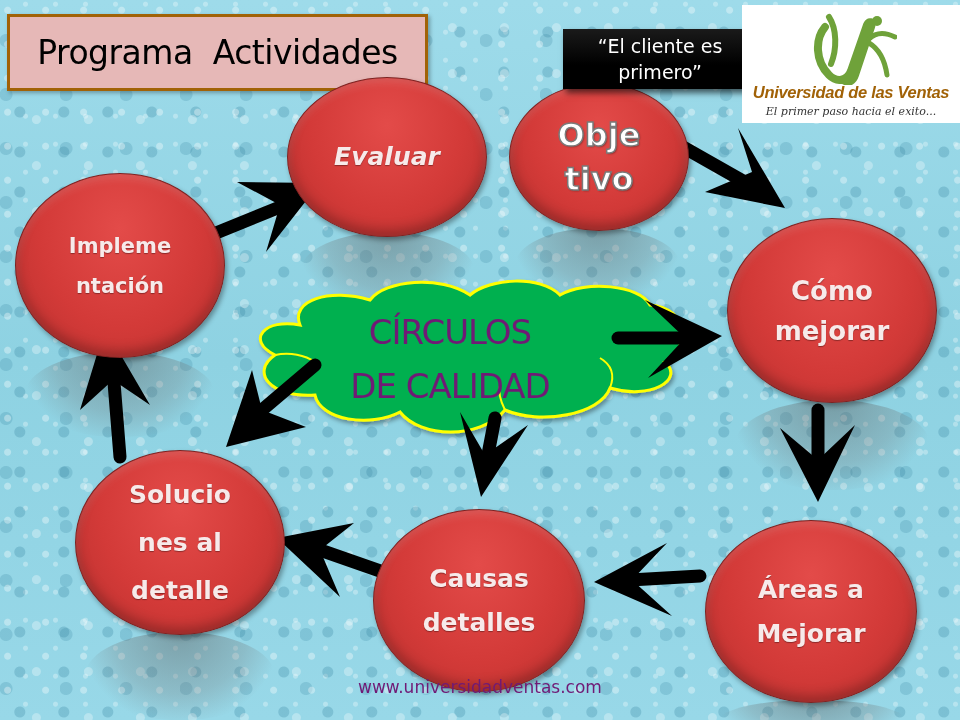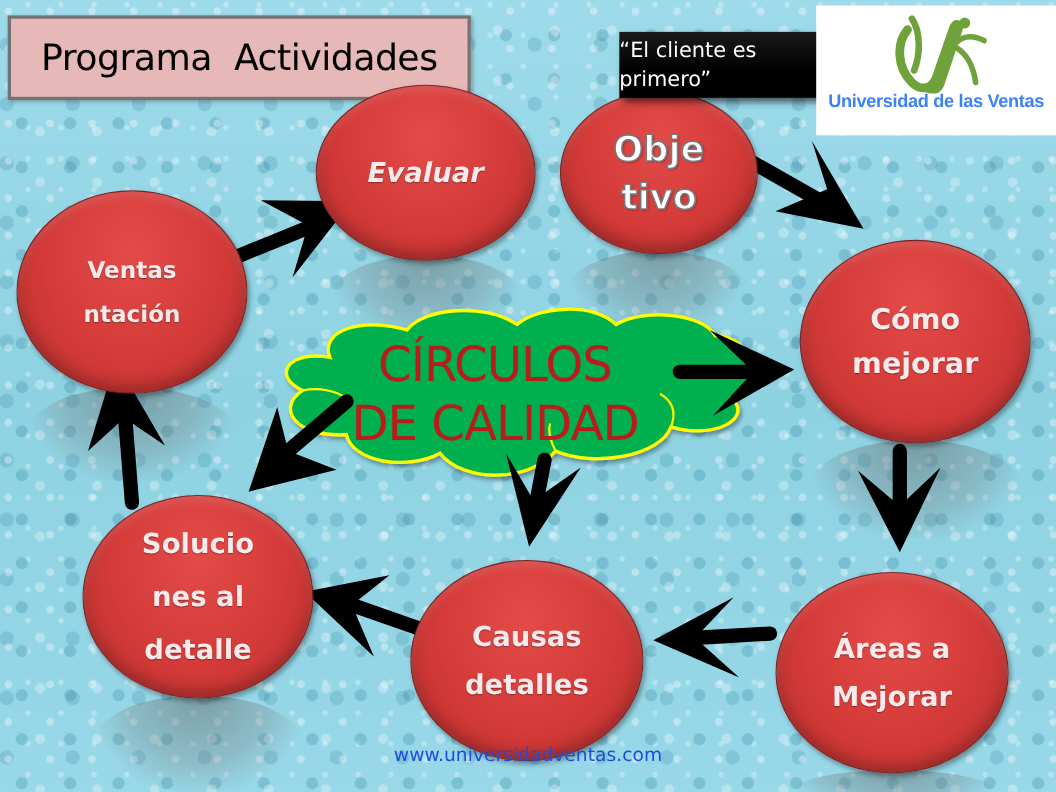--- a/index.html
+++ b/index.html
@@ -12,43 +12,43 @@
         radial-gradient(circle at 20% 30%, rgba(255,255,255,0.35) 0 3px, transparent 4px),
         radial-gradient(circle at 70% 60%, rgba(255,255,255,0.3) 0 4px, transparent 5px),
         radial-gradient(circle at 45% 80%, rgba(40,120,150,0.25) 0 5px, transparent 6px),
         radial-gradient(circle at 85% 15%, rgba(255,255,255,0.3) 0 2px, transparent 3px),
         radial-gradient(circle at 10% 75%, rgba(40,120,150,0.2) 0 6px, transparent 7px),
         linear-gradient(180deg, #9edbea 0%, #8ed2e2 50%, #98d8e8 100%);
       background-size: 38px 34px, 52px 46px, 44px 40px, 30px 28px, 60px 54px, 100% 100%;
     }
     .title-box {
       position: absolute; left: 7px; top: 14px; width: 421px; height: 77px;
-      background: #e6b8b7; border: 3px solid #737373;
+      background: #e6b8b7; border: 3px solid #a16207;
       box-shadow: 2px 2px 4px rgba(0,0,0,0.3);
       display: flex; align-items: center; justify-content: center;
     }
     .title-box span {
       font-family: "DejaVu Sans", sans-serif; font-size: 33px; color: #000;
       letter-spacing: -0.5px; white-space: pre;
     }
     .quote-box {
       position: absolute; left: 563px; top: 29px; width: 194px; height: 60px;
       background: linear-gradient(180deg, #1a1a1a 0%, #000 60%);
       box-shadow: 3px 4px 6px rgba(0,0,0,0.6);
-      color: #fff; text-align: left; font-size: 19px; line-height: 26px; padding-top: 4px;
+      color: #fff; text-align: center; font-size: 19px; line-height: 26px; padding-top: 4px;
     }
     .logo-box {
       position: absolute; left: 742px; top: 5px; width: 218px; height: 118px;
       background: #fff; text-align: center;
     }
     .logo-mark { position: absolute; left: 65px; top: 4px; width: 90px; height: 76px; }
     .logo-name {
       position: absolute; left: 0; right: 0; top: 78px;
       font-family: "Liberation Sans", sans-serif; font-weight: bold; font-size: 16.5px;
-      color: #3b82f6; letter-spacing: -0.3px; white-space: nowrap;
+      color: #a16207; letter-spacing: -0.3px; white-space: nowrap; font-style: italic;
     }
     .logo-tag {
       position: absolute; left: 0; right: 0; top: 100px;
       font-family: "DejaVu Serif", serif; font-style: italic; font-size: 11px; color: #333;
     }
     .diagram { position: absolute; left: 0; top: 0; width: 960px; height: 720px; pointer-events: none; }
     .node {
       position: absolute; border-radius: 50%;
       background: radial-gradient(ellipse at 50% 30%, #e34b49 0%, #d33a38 55%, #b8302e 100%);
       border: 1.5px solid #7e2322;
@@ -61,26 +61,26 @@
     .node span { display: block; white-space: pre-line; }
     .reflection {
       position: absolute; border-radius: 50%;
       background: radial-gradient(ellipse at 50% 0%, rgba(90,90,90,0.45) 0%, rgba(110,110,110,0.25) 50%, transparent 75%);
     }
     .outline-text {
       color: #fff; -webkit-text-stroke: 1.5px #7a7a7a; text-shadow: 1px 1px 2px rgba(0,0,0,0.4);
     }
     .cloud-label {
       position: absolute; left: 300px; top: 305px; width: 300px; text-align: center;
-      font-family: "DejaVu Sans", sans-serif; font-size: 44px; line-height: 54px; color: #b91c1c;
+      font-family: "DejaVu Sans", sans-serif; font-size: 34px; line-height: 54px; color: #701a75;
       letter-spacing: -1px; white-space: pre-line;
     }
     .footer-url {
       position: absolute; left: 340px; top: 677px; width: 280px; text-align: center;
-      font-size: 17px; color: #1d4ed8;
+      font-size: 17px; color: #701a75;
     }
   </style>
 </head>
 <body>
 
 <div class="reflection" style="left:300px;top:232px;width:175px;height:80px;"></div>
 <div class="reflection" style="left:515px;top:228px;width:165px;height:75px;"></div>
 <div class="reflection" style="left:25px;top:352px;width:190px;height:85px;"></div>
 <div class="reflection" style="left:735px;top:400px;width:195px;height:90px;"></div>
 <div class="reflection" style="left:85px;top:632px;width:190px;height:88px;"></div>
@@ -170,21 +170,21 @@
 <div class="node" style="left:287px;top:77px;width:200px;height:160px;font-size:25px;line-height:34px;font-style:italic;">
   <span>Evaluar</span>
 </div>
 
 <div class="node" style="left:509px;top:83px;width:180px;height:148px;font-size:32px;line-height:44px;">
   <span class="outline-text">Obje
 tivo</span>
 </div>
 
 <div class="node" style="left:15px;top:173px;width:210px;height:185px;font-size:21px;line-height:40px;">
-  <span>Ventas
+  <span>Impleme
 ntación</span>
 </div>
 
 <div class="node" style="left:727px;top:218px;width:210px;height:185px;font-size:26px;line-height:40px;justify-content:center;">
   <span>Cómo
 mejorar</span>
 </div>
 
 <div class="node" style="left:75px;top:450px;width:210px;height:185px;font-size:25px;line-height:48px;">
   <span>Solucio
@@ -207,15 +207,16 @@
 </div>
 
 <div class="logo-box">
   <svg class="logo-mark" viewBox="0 0 90 76" xmlns="http://www.w3.org/2000/svg">
     <path d="M18,18 C8,30 8,52 22,66 C30,74 40,72 44,62 L60,16 C62,12 66,12 64,18 L48,66 C46,72 42,74 38,72 C50,62 56,46 58,30" fill="none" stroke="#6fa23a" stroke-width="8" stroke-linecap="round"></path>
     <path d="M22,8 C30,20 30,40 24,55" fill="none" stroke="#6fa23a" stroke-width="6" stroke-linecap="round"></path>
     <circle cx="70" cy="12" r="5" fill="#6fa23a"></circle>
     <path d="M62,30 C70,22 80,24 88,28 M62,34 C72,40 78,52 80,66" fill="none" stroke="#6fa23a" stroke-width="5" stroke-linecap="round"></path>
   </svg>
   <div class="logo-name">Universidad de las Ventas</div>
+  <div class="logo-tag">El primer paso hacia el exito...</div>
 </div>
 
 <div class="footer-url">www.universidadventas.com</div>
 
 </body></html>

